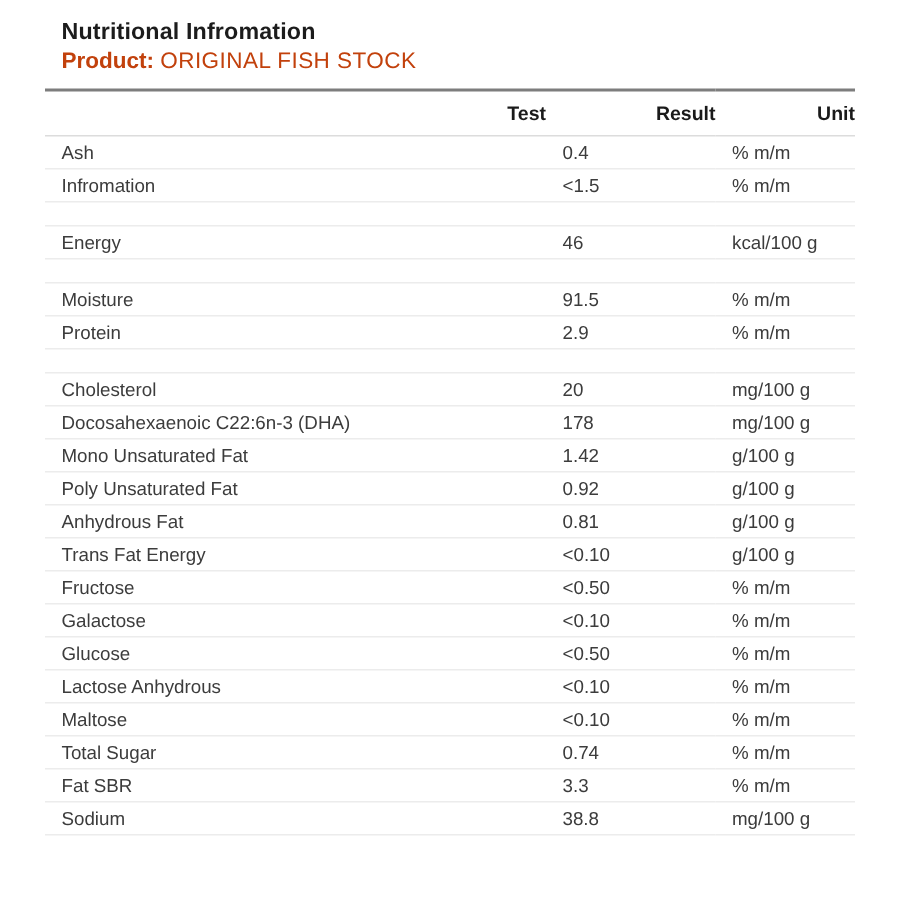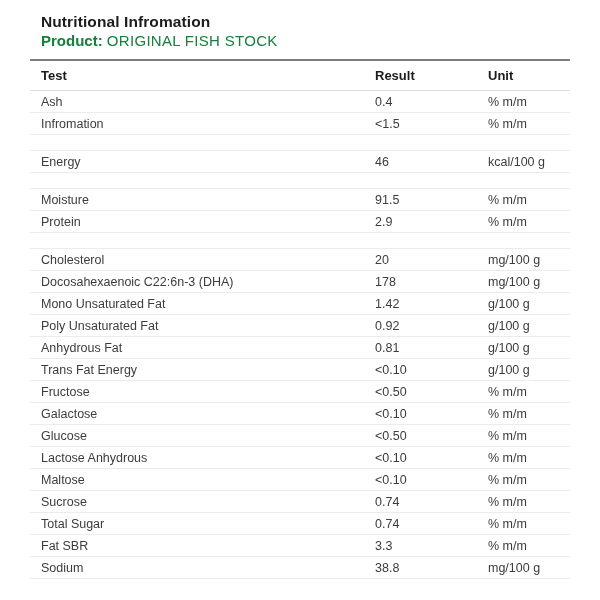--- a/index.html
+++ b/index.html
@@ -21,39 +21,39 @@
   }
   .doc-title {
     font-size: 15.5px;
     font-weight: 700;
     color: #1c1c1c;
     line-height: 19px;
     letter-spacing: 0.1px;
   }
   .product-line {
     font-size: 15px;
-    color: #15803d;
+    color: #c2410c;
     line-height: 19px;
   }
   .product-label { font-weight: 700; }
   .product-value { font-weight: 400; letter-spacing: 0.3px; }
 
   table.nutrition {
     margin-top: 9px;
     width: 540px;
     border-collapse: collapse;
     table-layout: fixed;
     border-top: 2px solid #7d7d7d;
   }
   col.c-test   { width: 334px; }
   col.c-result { width: 113px; }
   col.c-unit   { width: 93px; }
 
   thead th {
-    text-align: left;
+    text-align: right;
     font-size: 13px;
     font-weight: 700;
     color: #1a1a1a;
     line-height: 15px;
     padding: 7px 0 7px 11px;
     border-bottom: 1px solid #dcdcdc;
   }
   tbody td {
     font-size: 12.5px;
     font-weight: 400;
@@ -180,25 +180,20 @@
           <td>Lactose Anhydrous</td>
           <td>&lt;0.10</td>
           <td>% m/m</td>
         </tr>
         <tr>
           <td>Maltose</td>
           <td>&lt;0.10</td>
           <td>% m/m</td>
         </tr>
         <tr>
-          <td>Sucrose</td>
-          <td>0.74</td>
-          <td>% m/m</td>
-        </tr>
-        <tr>
           <td>Total Sugar</td>
           <td>0.74</td>
           <td>% m/m</td>
         </tr>
         <tr>
           <td>Fat SBR</td>
           <td>3.3</td>
           <td>% m/m</td>
         </tr>
         <tr>

